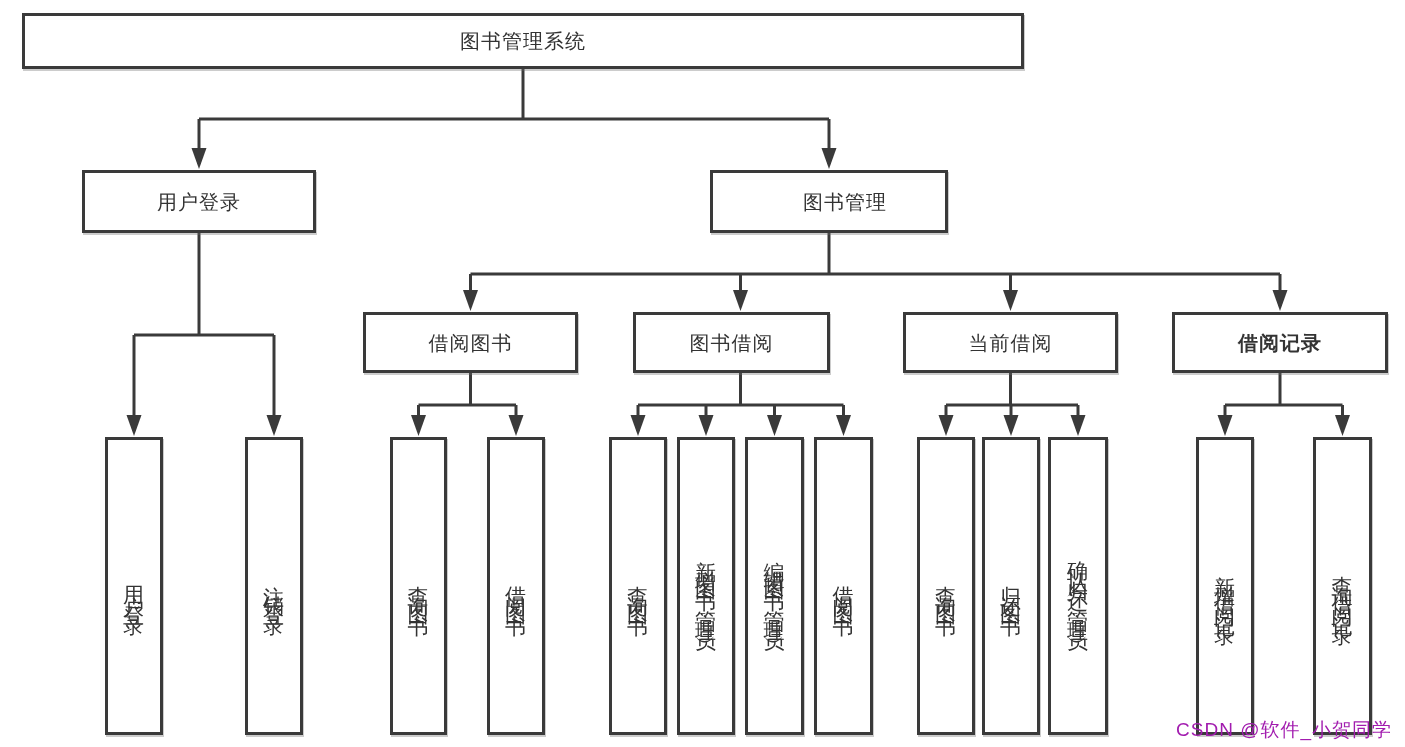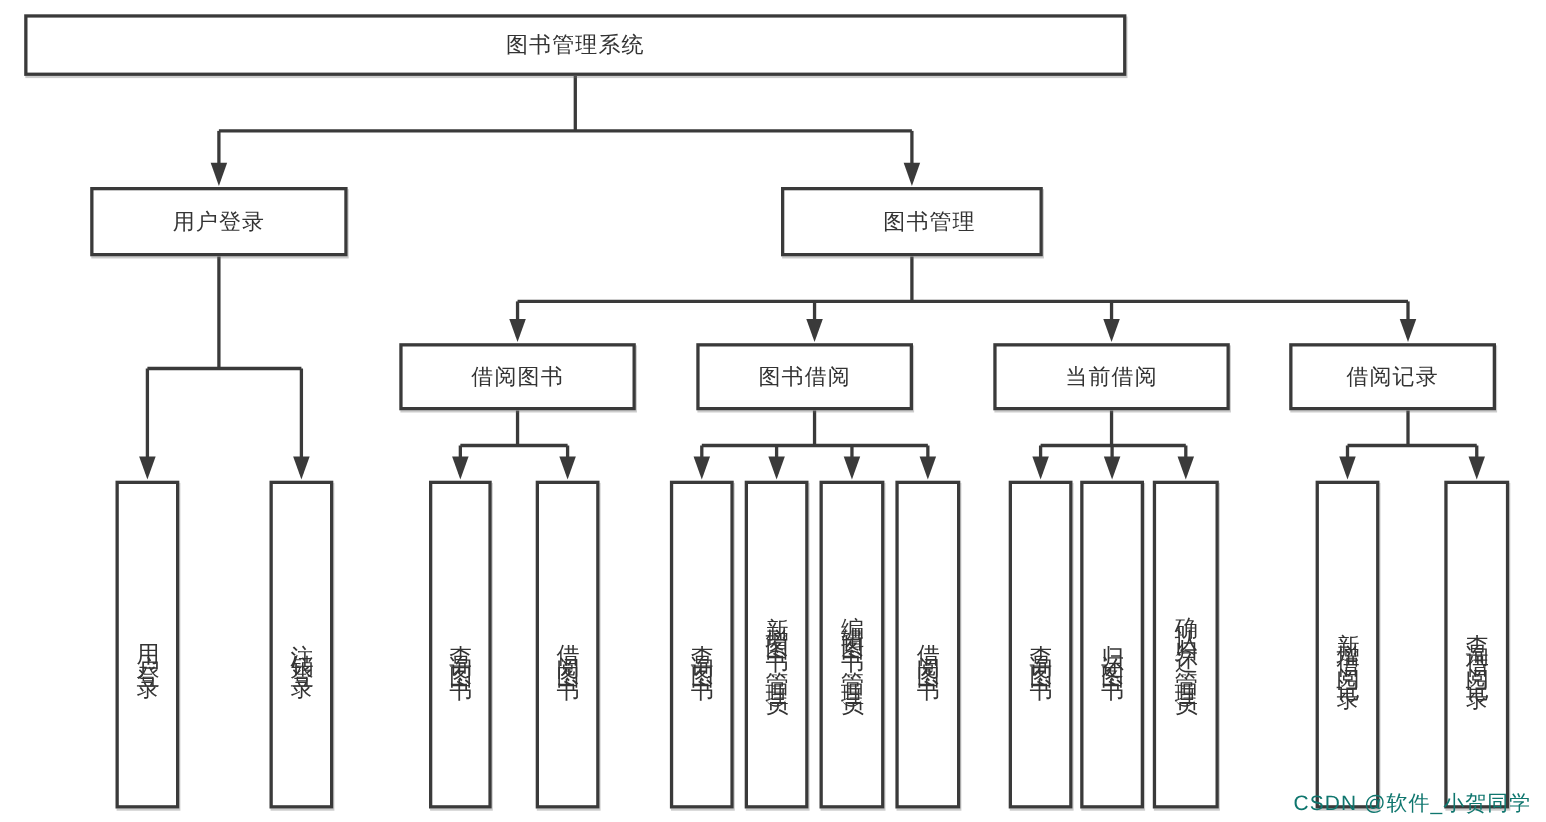--- a/index.html
+++ b/index.html
@@ -47,21 +47,21 @@
     font-size: 21px;
     line-height: 1;
     letter-spacing: 10px;
     padding-top: 6px;
   }
   .watermark {
     position: absolute;
     right: 13px;
     bottom: 4px;
     font-size: 19px;
-    color: #0f766e;
+    color: #a21caf;
     letter-spacing: 1px;
     white-space: nowrap;
   }
 </style>
 </head>
 <body>
 
 <div class="canvas">
   <svg class="connectors" xmlns="http://www.w3.org/2000/svg" viewBox="0 0 1405 747">
       <line x1="523" y1="69" x2="523" y2="119" stroke="#3a3a3a" stroke-width="3"></line>
@@ -117,21 +117,21 @@
       <line x1="1342.5" y1="405" x2="1342.5" y2="431" stroke="#3a3a3a" stroke-width="3"></line>
       <polygon points="1335,415 1350,415 1342.5,436" fill="#3a3a3a"></polygon>
     </svg>
   <div id="nodes-layer">
       <div class="node h" style="left: 22px; top: 13px; width: 1002px; height: 56px;">图书管理系统</div>
       <div class="node h" style="left: 82px; top: 170px; width: 234px; height: 63px;">用户登录</div>
       <div class="node h" style="left: 710px; top: 170px; width: 238px; height: 63px; padding-left: 32px;">图书管理</div>
       <div class="node h" style="left: 363px; top: 312px; width: 215px; height: 61px;">借阅图书</div>
       <div class="node h" style="left: 633px; top: 312px; width: 197px; height: 61px;">图书借阅</div>
       <div class="node h" style="left: 903px; top: 312px; width: 215px; height: 61px;">当前借阅</div>
-      <div class="node h" style="left: 1172px; top: 312px; width: 188px; height: 61px;">借阅记录</div>
+      <div class="node h" style="left: 1172px; top: 312px; width: 216px; height: 61px; font-weight: bold;">借阅记录</div>
       <div class="node v" style="left: 105px; top: 437px; width: 58px; height: 298px;">用户登录</div>
       <div class="node v" style="left: 245px; top: 437px; width: 58px; height: 298px;">注销登录</div>
       <div class="node v" style="left: 390px; top: 437px; width: 57px; height: 298px;">查询图书</div>
       <div class="node v" style="left: 487px; top: 437px; width: 58px; height: 298px;">借阅图书</div>
       <div class="node v" style="left: 609px; top: 437px; width: 58px; height: 298px;">查询图书</div>
       <div class="node v" style="left: 677px; top: 437px; width: 58px; height: 298px;">新增图书（管理员）</div>
       <div class="node v" style="left: 745px; top: 437px; width: 59px; height: 298px;">编辑图书（管理员）</div>
       <div class="node v" style="left: 814px; top: 437px; width: 59px; height: 298px;">借阅图书</div>
       <div class="node v" style="left: 917px; top: 437px; width: 58px; height: 298px;">查询图书</div>
       <div class="node v" style="left: 982px; top: 437px; width: 58px; height: 298px;">归还图书</div>

